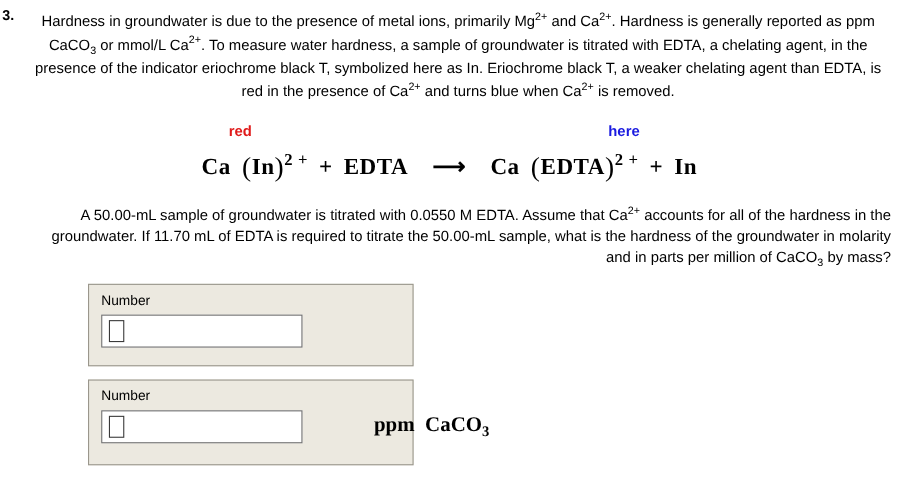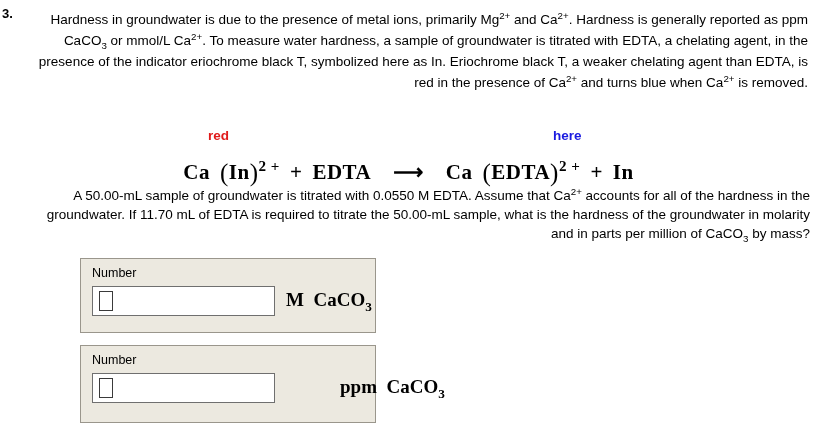--- a/index.html
+++ b/index.html
@@ -28,35 +28,35 @@
     font-weight: bold;
     font-family: "Liberation Sans", sans-serif;
   }
   .para1 {
     position: absolute;
     left: 25px;
     top: 9px;
     width: 783px;
     font-size: 13.5px;
     line-height: 21px;
-    text-align: right;
+    text-align: center;
   }
   sup {
     font-size: 0.72em;
     vertical-align: super;
     line-height: 0;
   }
   sub {
     font-size: 0.72em;
     vertical-align: sub;
     line-height: 0;
   }
   .labels-row {
     position: absolute;
-    top: 128px;
+    top: 112px;
     left: 0;
     width: 817px;
     height: 18px;
   }
   .label-red {
     position: absolute;
     left: 208px;
     top: 0;
     color: #e01b1b;
     font-size: 13.5px;
@@ -74,21 +74,20 @@
     position: absolute;
     top: 139px;
     left: 0;
     width: 817px;
     text-align: center;
     font-family: "Liberation Serif", serif;
     font-size: 21px;
     font-weight: bold;
     letter-spacing: 0.5px;
     white-space: nowrap;
-    margin-top: 20px;
   }
   .equation .sp {
     display: inline-block;
     width: 10px;
   }
   .equation .arrow {
     display: inline-block;
     padding: 0 22px;
     font-size: 21px;
   }
@@ -185,21 +184,20 @@
 
   <div class="equation"><span>Ca</span><span class="sp"></span><span class="paren">(</span><span>In</span><span class="paren">)</span><sup>2 +</sup><span class="sp"></span><span>+</span><span class="sp"></span><span>EDTA</span><span class="arrow">⟶</span><span>Ca</span><span class="sp"></span><span class="paren">(</span><span>EDTA</span><span class="paren">)</span><sup>2 +</sup><span class="sp"></span><span>+</span><span class="sp"></span><span>In</span></div>
 
   <div class="para2"><span>A 50.00-mL sample of groundwater is titrated with 0.0550 M EDTA. Assume that Ca</span><sup>2+</sup><span> accounts for all of the hardness in the groundwater. If 11.70 mL of EDTA is required to titrate the 50.00-mL sample, what is the hardness of the groundwater in molarity and in parts per million of CaCO</span><sub>3</sub><span> by mass?</span></div>
 
   <div class="answer-box first">
     <div class="ab-label">Number</div>
     <div class="ab-input">
       <div class="ab-caret"></div>
     </div>
-    <div class="ab-unit"><span>M</span>&nbsp;&nbsp;<span>CaCO</span><sub>3</sub></div>
   </div>
 
   <div class="answer-box second">
     <div class="ab-label">Number</div>
     <div class="ab-input">
       <div class="ab-caret"></div>
     </div>
     <div class="ab-unit ppm"><span>ppm</span>&nbsp;&nbsp;<span>CaCO</span><sub>3</sub></div>
   </div>
 

